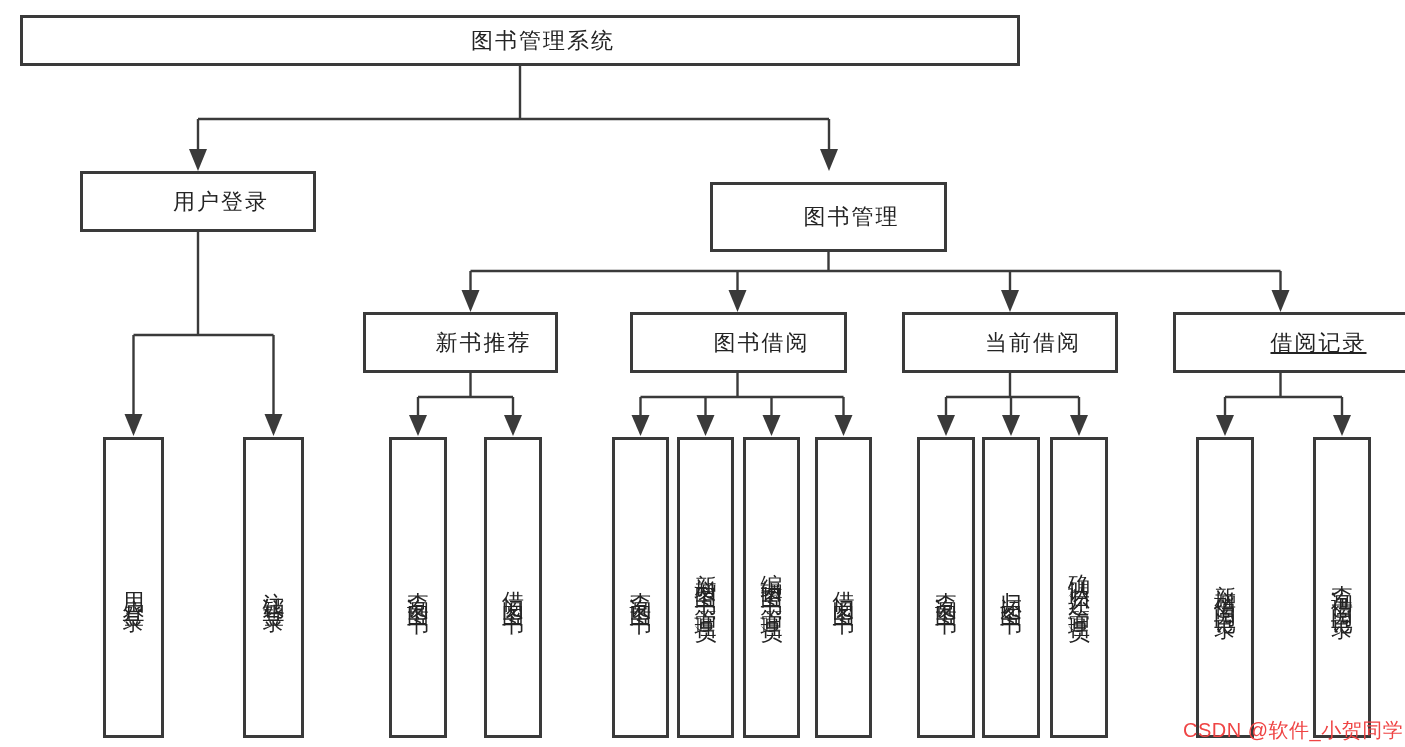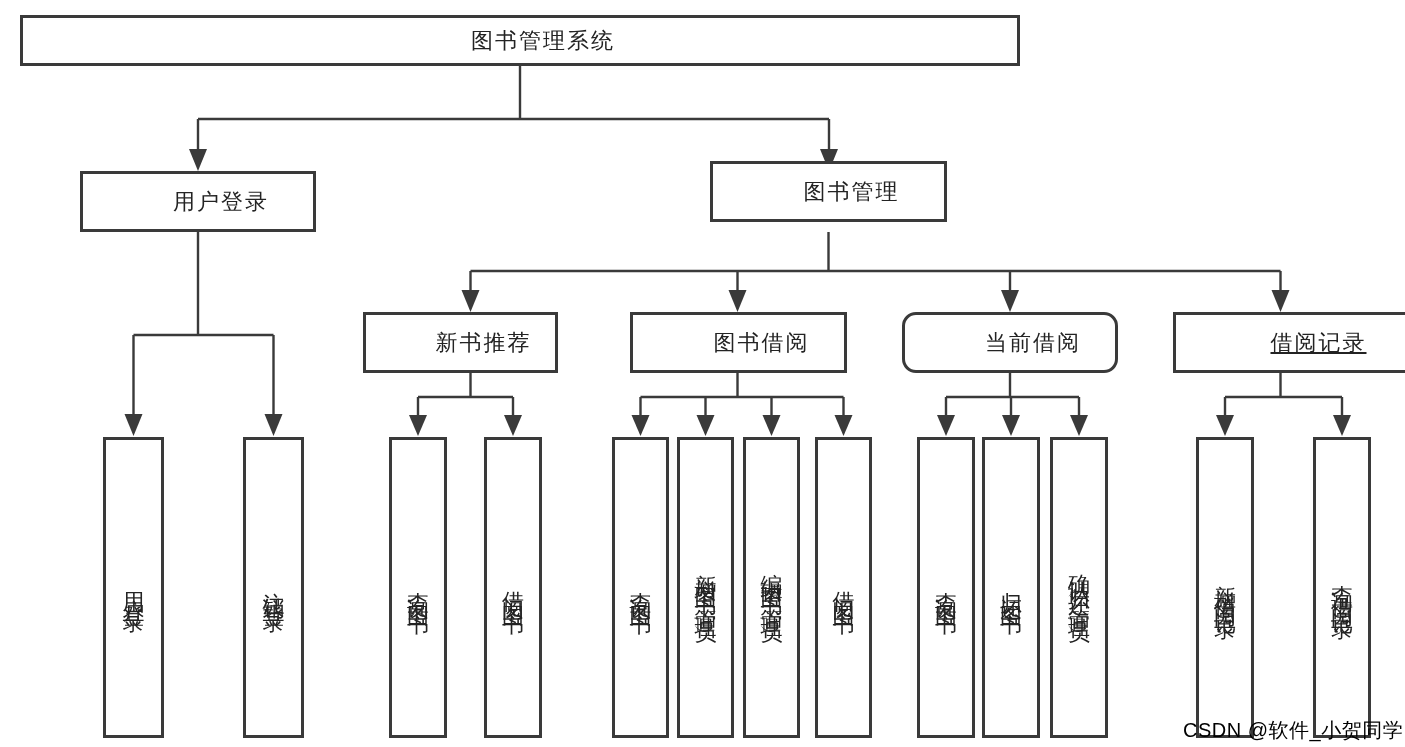--- a/index.html
+++ b/index.html
@@ -41,21 +41,21 @@
     font-size: 22px;
     letter-spacing: 7px;
     line-height: 1;
   }
   .watermark {
     position: absolute;
     left: 1183px;
     top: 717px;
     width: 222px;
     z-index: 10;
-    color: #000000;
+    color: #ef4444;
     font-size: 20px;
     letter-spacing: 0.5px;
     white-space: nowrap;
   }
 </style>
 </head>
 <body>
 
 <div class="canvas">
 
@@ -102,25 +102,25 @@
       <polygon points="1070,415 1088,415 1079,436"></polygon>
 
       <polygon points="1216,415 1234,415 1225,436"></polygon>
       <polygon points="1333,415 1351,415 1342,436"></polygon>
     </g>
   </svg>
 
   <div class="node h-node" style="left:20px; top:15px; width:1000px; height:51px;">图书管理系统</div>
 
   <div class="node h-node" style="left:80px; top:171px; width:236px; height:61px;">用户登录</div>
-  <div class="node h-node" style="left:710px; top:161px; width:237px; height:61px;">图书管理</div>
+  <div class="node h-node" style="left:710px; top:182px; width:237px; height:70px;">图书管理</div>
 
   <div class="node h-node" style="left:363px; top:312px; width:195px; height:61px;">新书推荐</div>
   <div class="node h-node" style="left:630px; top:312px; width:217px; height:61px;">图书借阅</div>
-  <div class="node h-node" style="left:902px; top:312px; width:216px; height:61px;border-radius:14px;">当前借阅</div>
+  <div class="node h-node" style="left:902px; top:312px; width:216px; height:61px;">当前借阅</div>
   <div class="node h-node" style="left:1173px; top:312px; width:245px; height:61px;text-decoration:underline;">借阅记录</div>
 
   <div class="node v-node" style="left:103px; top:437px; width:61px; height:301px;">用户登录</div>
   <div class="node v-node" style="left:243px; top:437px; width:61px; height:301px;">注销登录</div>
 
   <div class="node v-node" style="left:389px; top:437px; width:58px; height:301px;">查询图书</div>
   <div class="node v-node" style="left:484px; top:437px; width:58px; height:301px;">借阅图书</div>
 
   <div class="node v-node" style="left:612px; top:437px; width:57px; height:301px;">查询图书</div>
   <div class="node v-node" style="left:677px; top:437px; width:57px; height:301px;">新增图书（管理员）</div>

